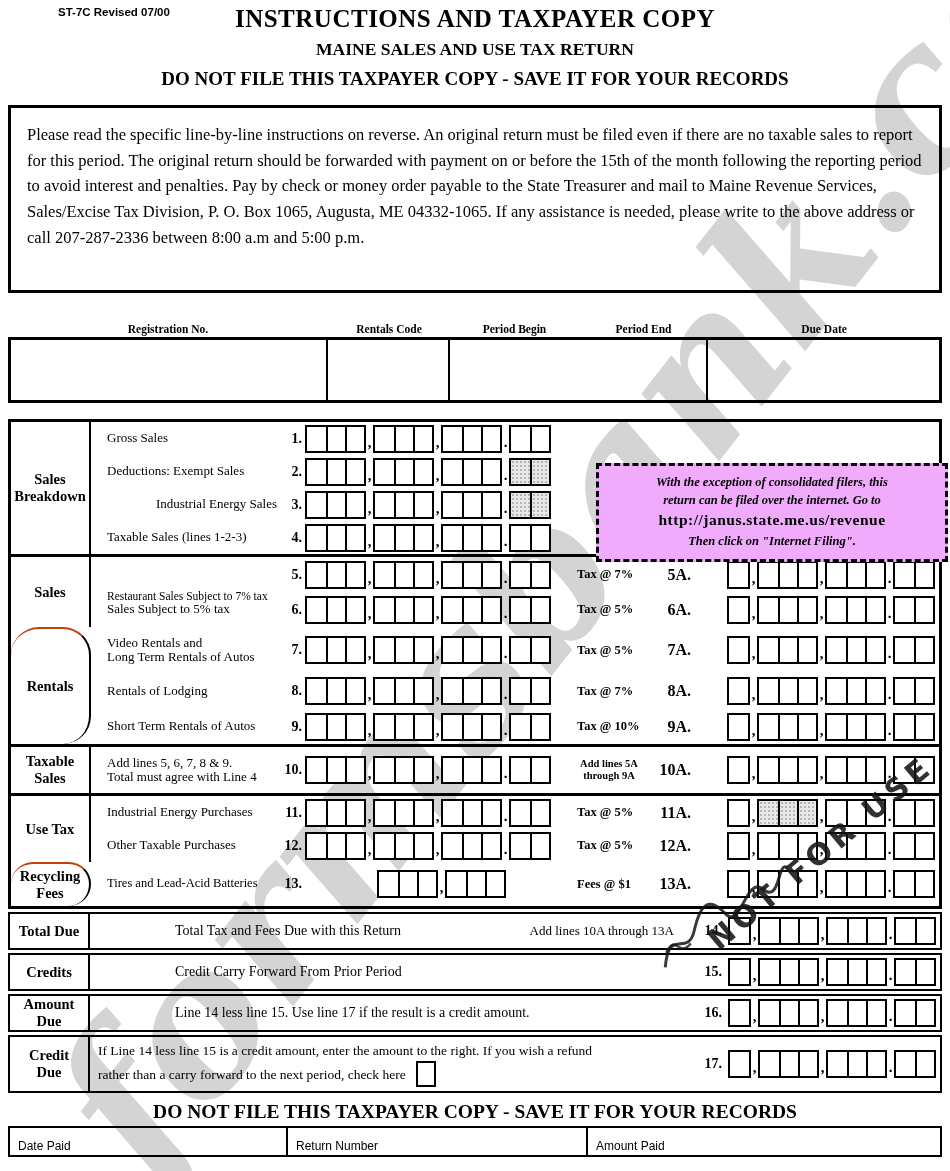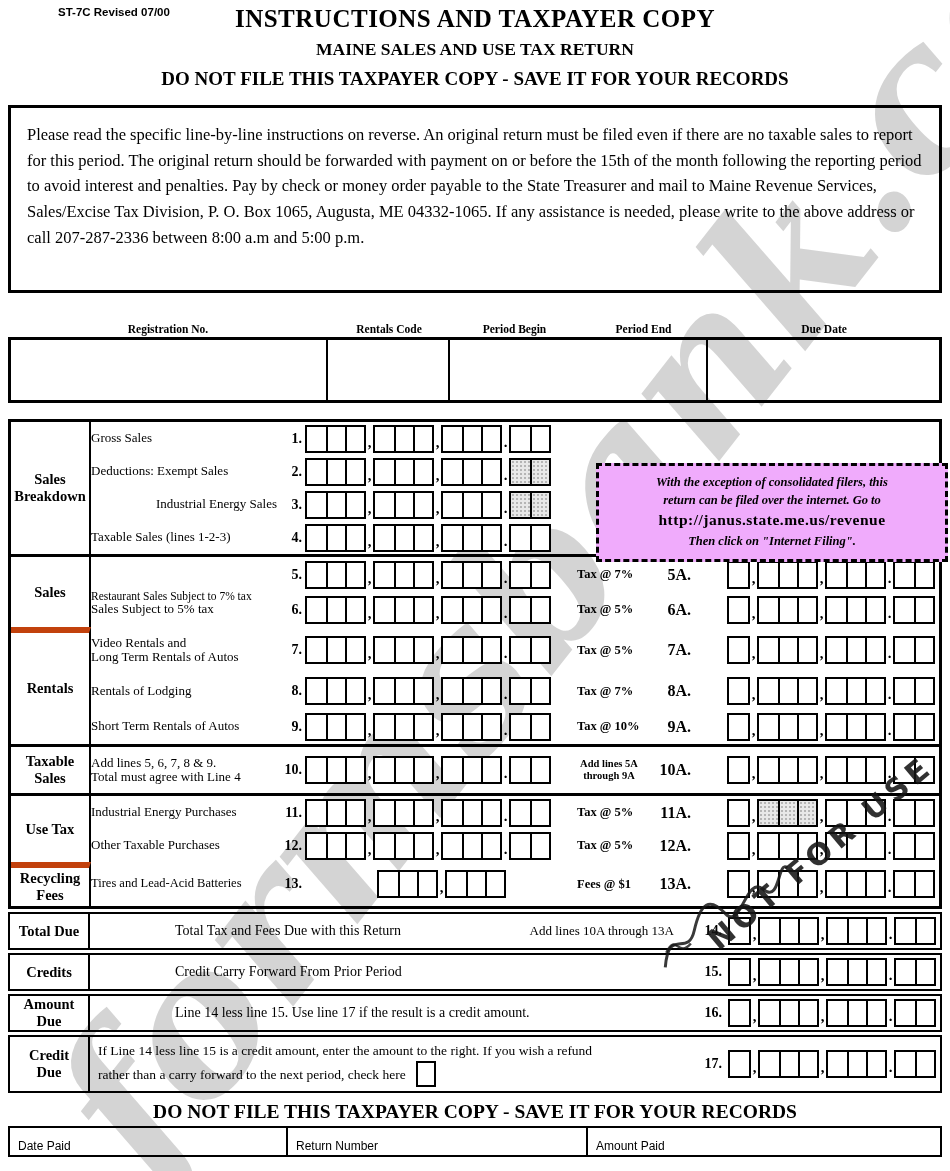--- a/index.html
+++ b/index.html
@@ -65,27 +65,27 @@
 
   
   .main-table { margin: 16px 8px 0 8px; border: 3px solid #000; position: relative; }
   .sec { display: flex; }
   .sec.b-top { border-top: 3px solid #000; }
   .seclabel {
     width: 80px; border-right: 2px solid #000;
     display: flex; flex-direction: column; justify-content: center; align-items: center;
     font-weight: bold; font-size: 14.5px; text-align: center; line-height: 1.15;
   }
-  .seclabel.lab-top { border-top: 6px solid #c2410c; }
+  .seclabel.lab-top { border-top: 2px solid #c2410c; border-radius: 28px; }
   .secbody { flex: 1; display: flex; flex-direction: column; justify-content: center; }
 
   .row { display: flex; align-items: center; }
   .h33 { height: 33px; } .h35 { height: 35px; } .h36 { height: 36px; }
   .h44 { height: 44px; } .h46 { height: 46px; }
-  .desc { width: 188px; font-size: 13px; padding-left: 0; line-height: 1.1; }
+  .desc { width: 188px; font-size: 13px; padding-left: 16px; line-height: 1.1; }
   .desc.right { text-align: right; padding-right: 2px; }
   .desc.small { font-size: 11.5px; margin-top: 44px; }
   .desc.med { font-size: 12.5px; }
   .lno { width: 26px; font-size: 14px; font-weight: bold; text-align: right; padding-right: 3px; }
 
   .boxes { display: flex; align-items: center; width: 268px; }
   .boxes.pad13 { padding-left: 72px; }
   .boxes.rt { width: auto; margin-left: auto; margin-right: 4px; }
   .grp { display: inline-flex; border: 2px solid #000; height: 28px; background: #fff; }
   .cell { width: 19px; height: 24px; border-left: 2px solid #000; }

